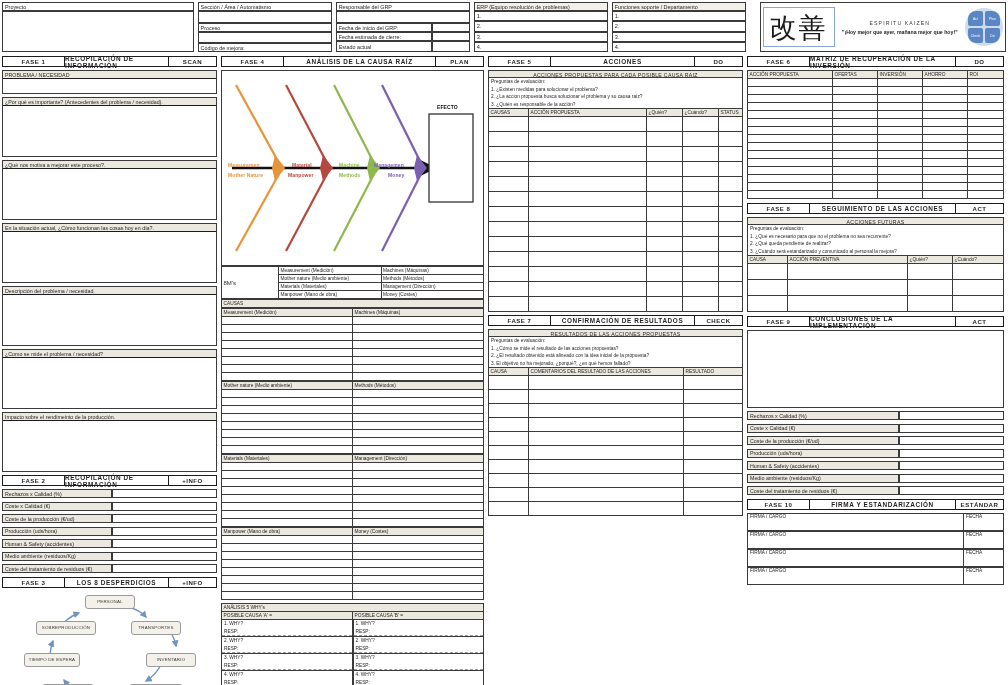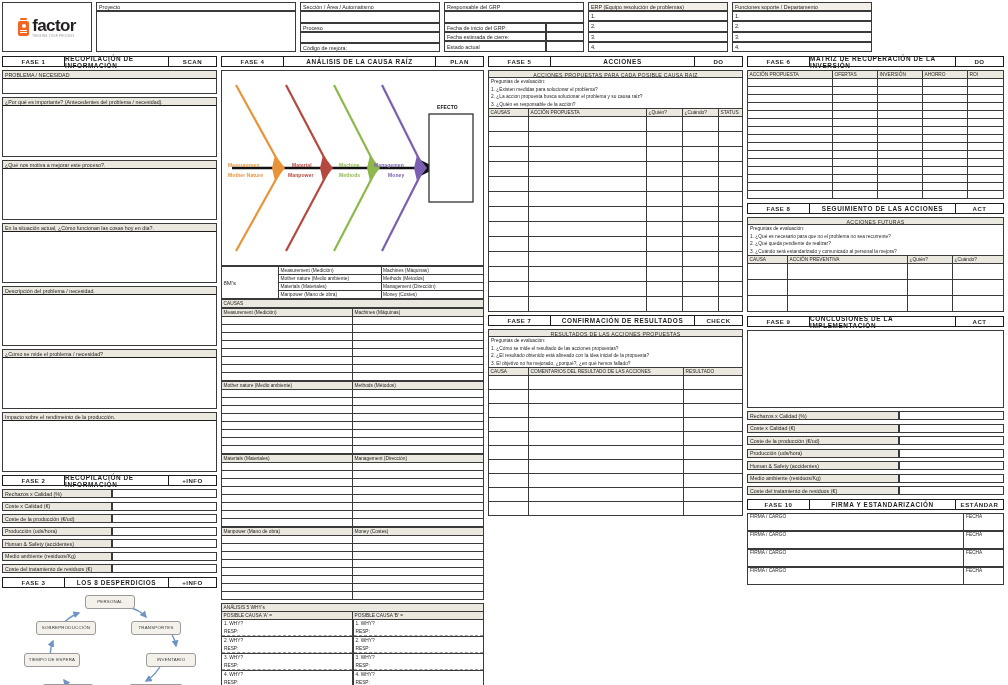--- a/index.html
+++ b/index.html
@@ -135,35 +135,20 @@
 
   .bigbox { border:1px solid #3a3a3a; background:#fff; }
 </style>
 </head>
 <body>
 
 <div class="page">
 
   <div class="topwrap">
 
-    <div class="logocell">
-      <div class="logo">
-        <div class="mark">
-          <div class="top"></div>
-            <div class="body"></div>
-          <div class="hole"></div>
-            <div class="slot"></div>
-            <div class="slot2"></div>
-        </div>
-        <div>
-          <div class="wordmark">factor</div>
-          <div class="tagline">THINKING YOUR PROCESS</div>
-        </div>
-      </div>
-    </div>
 
     <div style="width:200px;display:flex;flex-direction:column;">
       <div class="tcell h" style="height:9px;">Proyecto</div>
       <div class="tcell" style="flex:1;"></div>
     </div>
 
     <div style="width:140px;display:flex;flex-direction:column;">
       <div class="tcell h" style="height:9px;">Sección / Área / Automatismo</div>
       <div class="tcell" style="height:12px;"></div>
       <div class="tcell h" style="height:9px;">Proceso</div>
@@ -199,20 +184,34 @@
     <div style="width:140px;display:flex;flex-direction:column;">
       <div class="tcell h lb" style="height:9px;">Funciones soporte / Departamento</div>
       <div class="tcell" style="flex:1;">1.</div>
       <div class="tcell" style="flex:1;">2.</div>
       <div class="tcell" style="flex:1;">3.</div>
       <div class="tcell" style="flex:1;">4.</div>
     </div>
 
     <div style="width:6px"></div>
 
+    <div class="kaizenbox">
+      <div class="kanji">改善</div>
+      <div class="kz-mid">
+        <div class="t1">ESPIRITU KAIZEN</div>
+        <div class="t2">"¡Hoy mejor que ayer, mañana mejor que hoy!"</div>
+      </div>
+      <div class="pdca-wheel">
+        <div class="ring"></div>
+        <div class="q q1">Act</div>
+        <div class="q q2">Plan</div>
+        <div class="q q3">Check</div>
+        <div class="q q4">Do</div>
+      </div>
+    </div>
   </div>
 
   <div class="cols">
 
     <div class="col1">
 
       <div class="hdrband">
         <div class="fase">FASE 1</div>
         <div class="ttl">RECOPILACIÓN DE INFORMACIÓN</div>
         <div class="pdca">SCAN</div>

